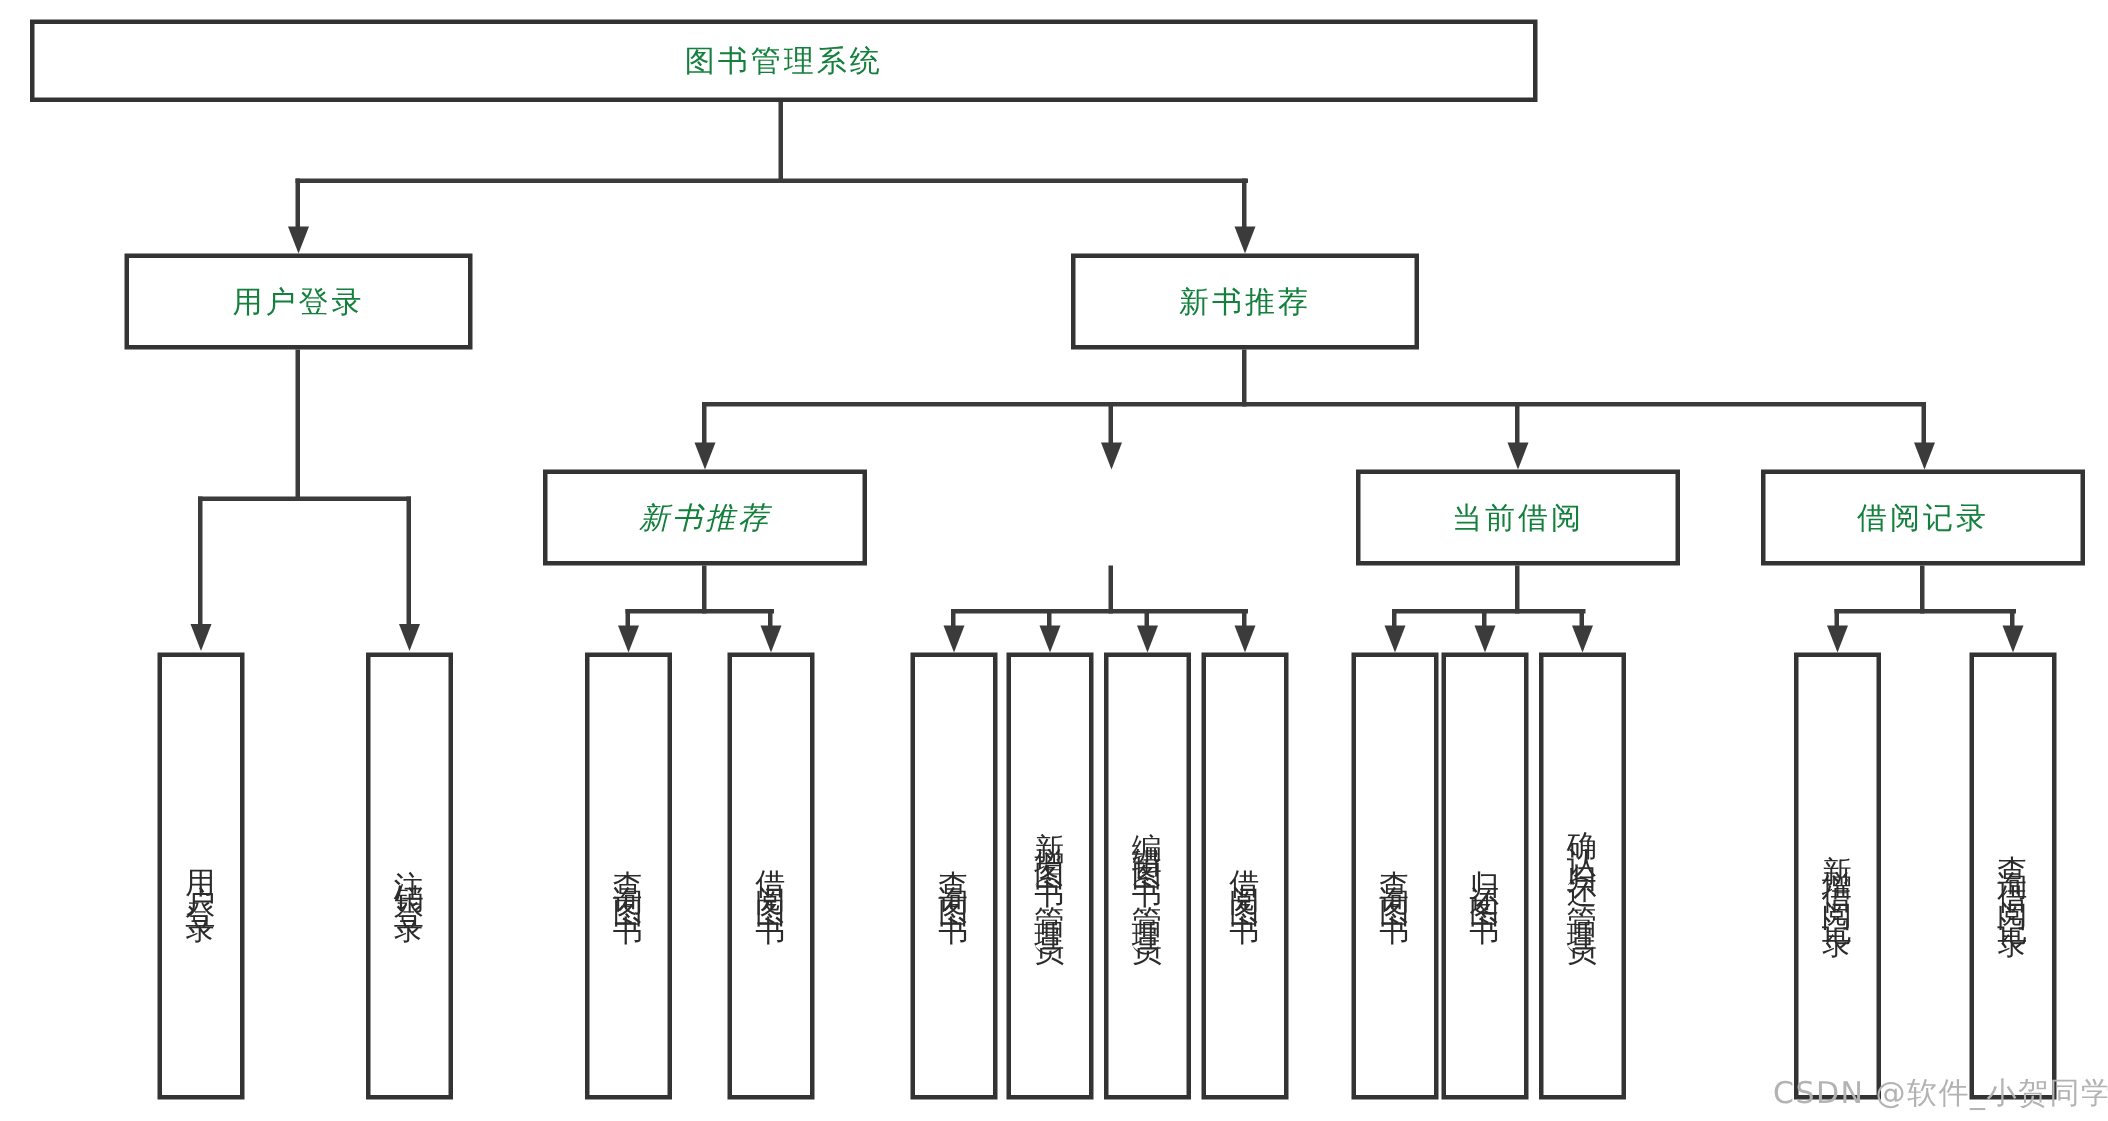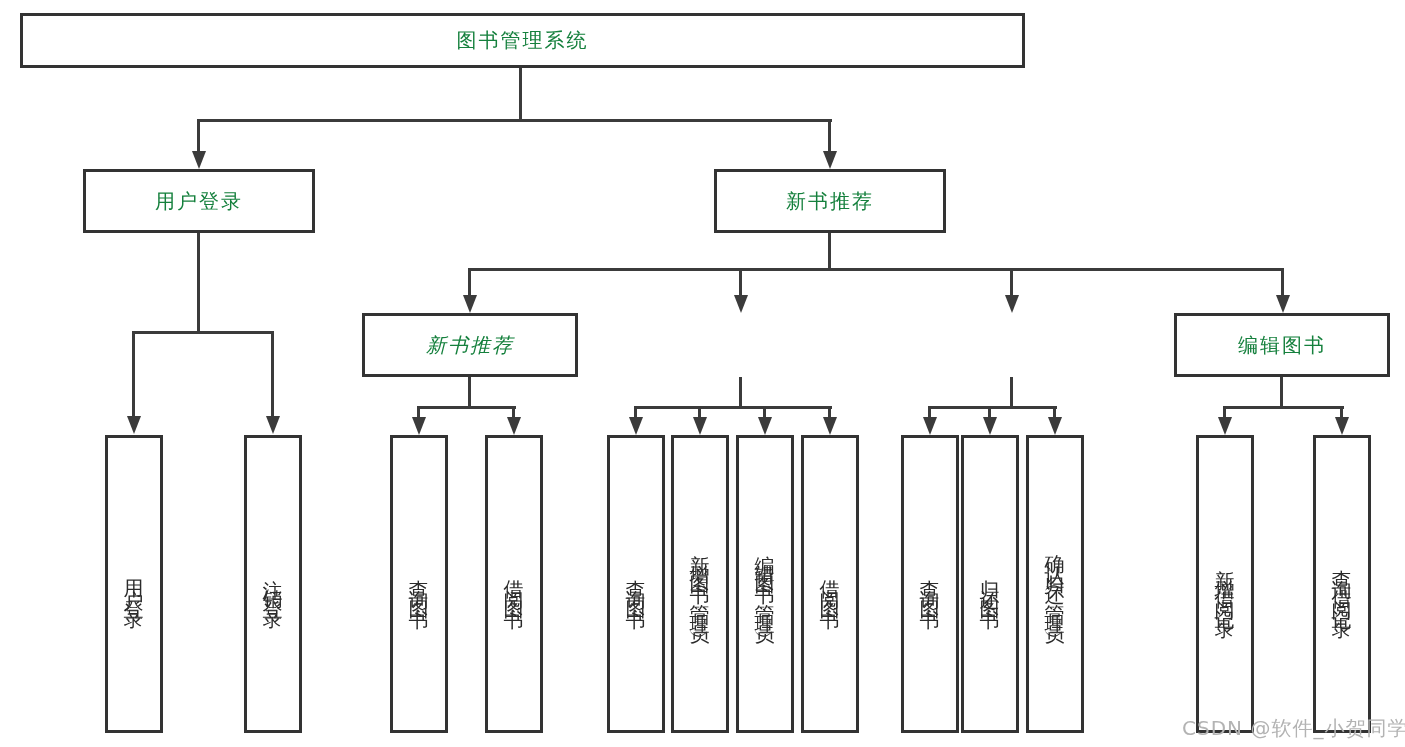--- a/index.html
+++ b/index.html
@@ -40,22 +40,25 @@
   <div class="box l2-box" style="left:83px;">
     <span class="lbl">用户登录</span>
   </div>
   <div class="box l2-box" style="left:714px;">
     <span class="lbl">新书推荐</span>
   </div>
 
   <div class="box l3-box" style="left:362px;font-style:italic;">
     <span class="lbl">新书推荐</span>
   </div>
+  <div class="box l3-box" style="left:904px;">
+    <span class="lbl">当前借阅</span>
+  </div>
   <div class="box l3-box" style="left:1174px;">
-    <span class="lbl">编辑图书</span>
+    <span class="lbl">借阅记录</span>
   </div>
 
   <div class="box leaf" style="left:105px;">
     <span class="vlbl">用户登录</span>
   </div>
   <div class="box leaf" style="left:244px;">
     <span class="vlbl">注销登录</span>
   </div>
   <div class="box leaf" style="left:390px;">
     <span class="vlbl">查询图书</span>

